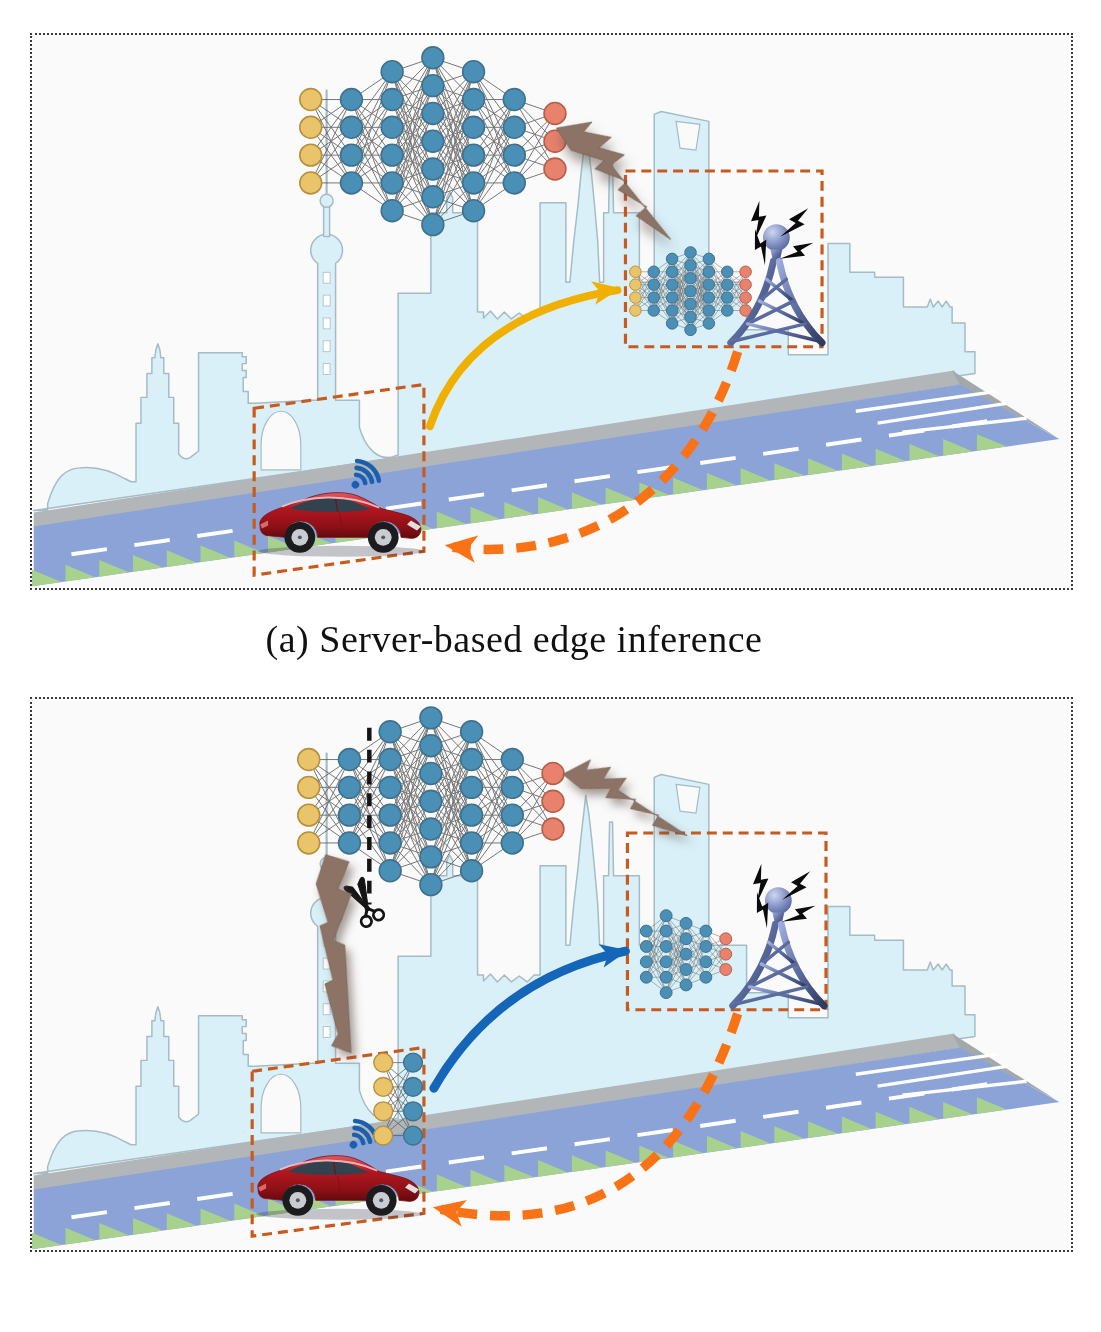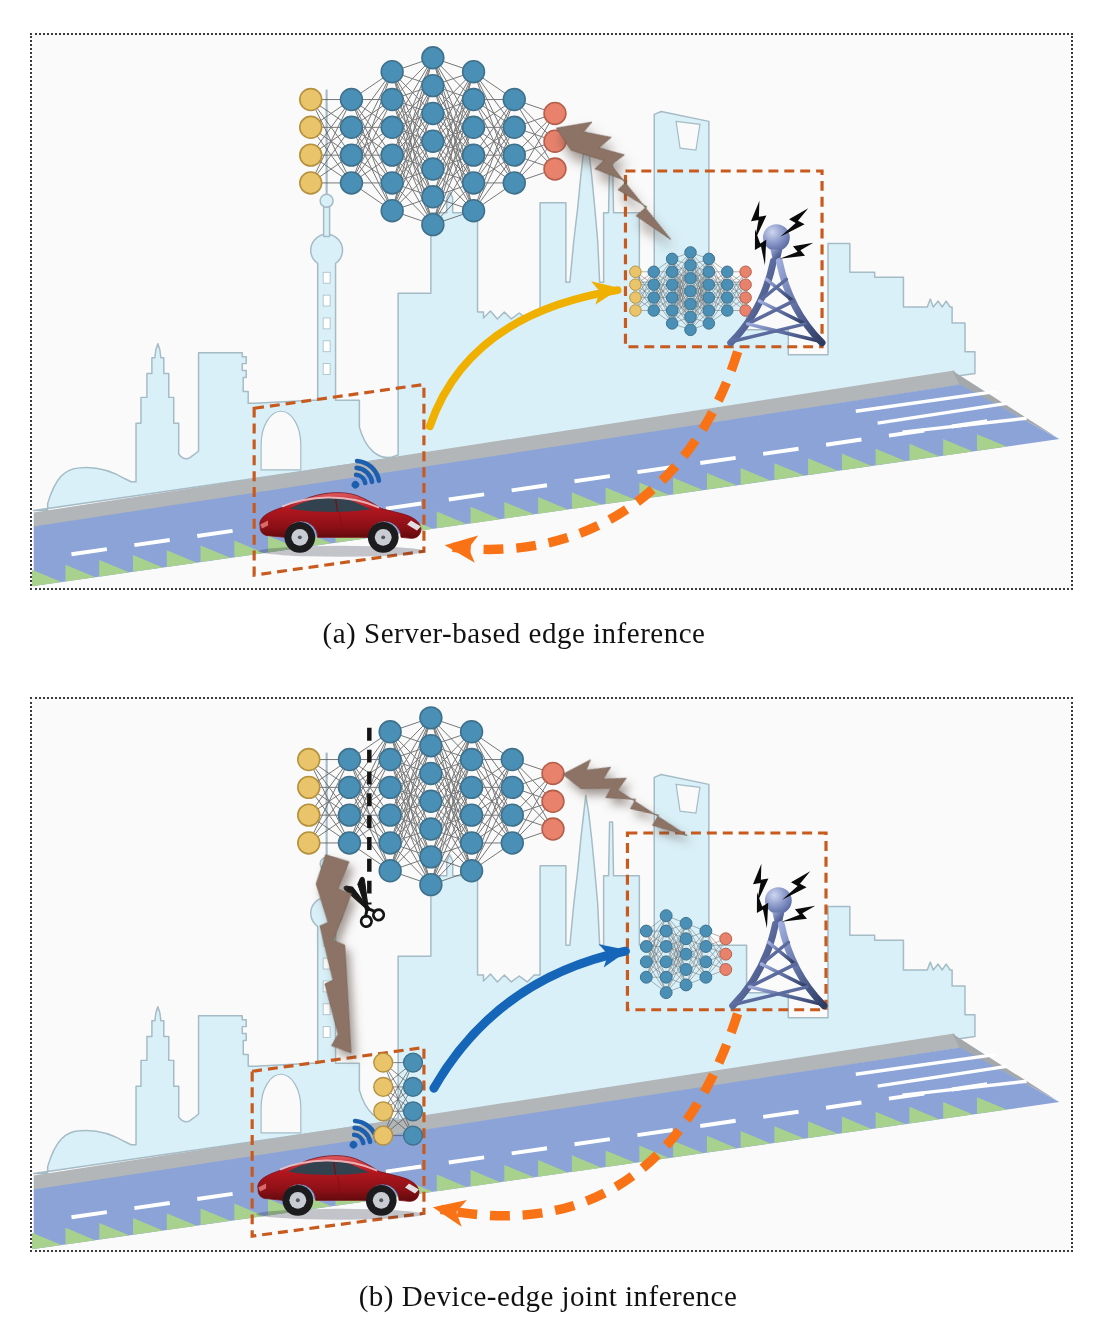--- a/index.html
+++ b/index.html
@@ -12,21 +12,21 @@
     --caption-text:#111111;
   }
   *{margin:0;padding:0;box-sizing:border-box}
   body{background:var(--page-bg);font-family:"Liberation Serif",serif}
   .page{position:relative;width:1101px;height:1332px;background:var(--page-bg);overflow:hidden}
   .panel{position:absolute;left:30px;width:1043px;background:var(--panel-bg);border:2px dotted #3a3a3a}
   #panel-a{top:33px;height:557px}
   #panel-b{top:697px;height:555px}
   .panel svg{position:absolute;left:0;top:0;width:100%;height:100%;display:block}
   .caption{position:absolute;transform:translateX(-50%);font-family:"Liberation Serif",serif;
-    font-size:29px;color:var(--caption-text);white-space:nowrap;letter-spacing:.5px}
+    font-size:38px;color:var(--caption-text);white-space:nowrap;letter-spacing:.5px}
   #caption-a{left:514px;top:617px}
   #caption-b{left:548px;top:1280px}
   .dashed-box{fill:none;stroke:var(--dashed-box-orange);stroke-width:3.2;stroke-dasharray:10 6}
   .lane-dash{stroke:var(--lane-marking);stroke-width:4;stroke-dasharray:36 28;fill:none}
   .lane-solid{stroke:var(--lane-marking);stroke-width:3.4;fill:none}
   .city{fill:var(--city-fill);stroke:var(--city-stroke);stroke-width:1.5;stroke-linejoin:round}
   .city-cut{fill:var(--panel-bg);stroke:var(--city-stroke);stroke-width:1.2}
 </style>
 </head>
 <body>
@@ -1017,14 +1017,13 @@
           <circle cx="412" cy="1112.25" r="9.5" fill="#4a8fb5" stroke="#3f718c" stroke-width="1.4"></circle>
           <circle cx="412" cy="1136.75" r="9.5" fill="#4a8fb5" stroke="#3f718c" stroke-width="1.4"></circle>
         </g>
 
       <path d="M433,1089 Q497,978 626,951" fill="none" stroke="var(--arrow-blue)" stroke-width="9" stroke-linecap="round"></path>
       <use href="#head" transform="translate(629,950) rotate(-12)" fill="var(--arrow-blue)"></use>
       <path d="M739,1014 C692,1160 598,1242 440,1211" fill="none" stroke="var(--arrow-orange)" stroke-width="9.5" stroke-dasharray="20 13"></path>
       <use href="#head" transform="translate(432,1209) rotate(191) scale(1.15)" fill="var(--arrow-orange)"></use>
     </svg>
   </section>
-  <div class="caption" id="caption-b">(b) Device-edge joint inference</div>
 </div>
 
 </body></html>

